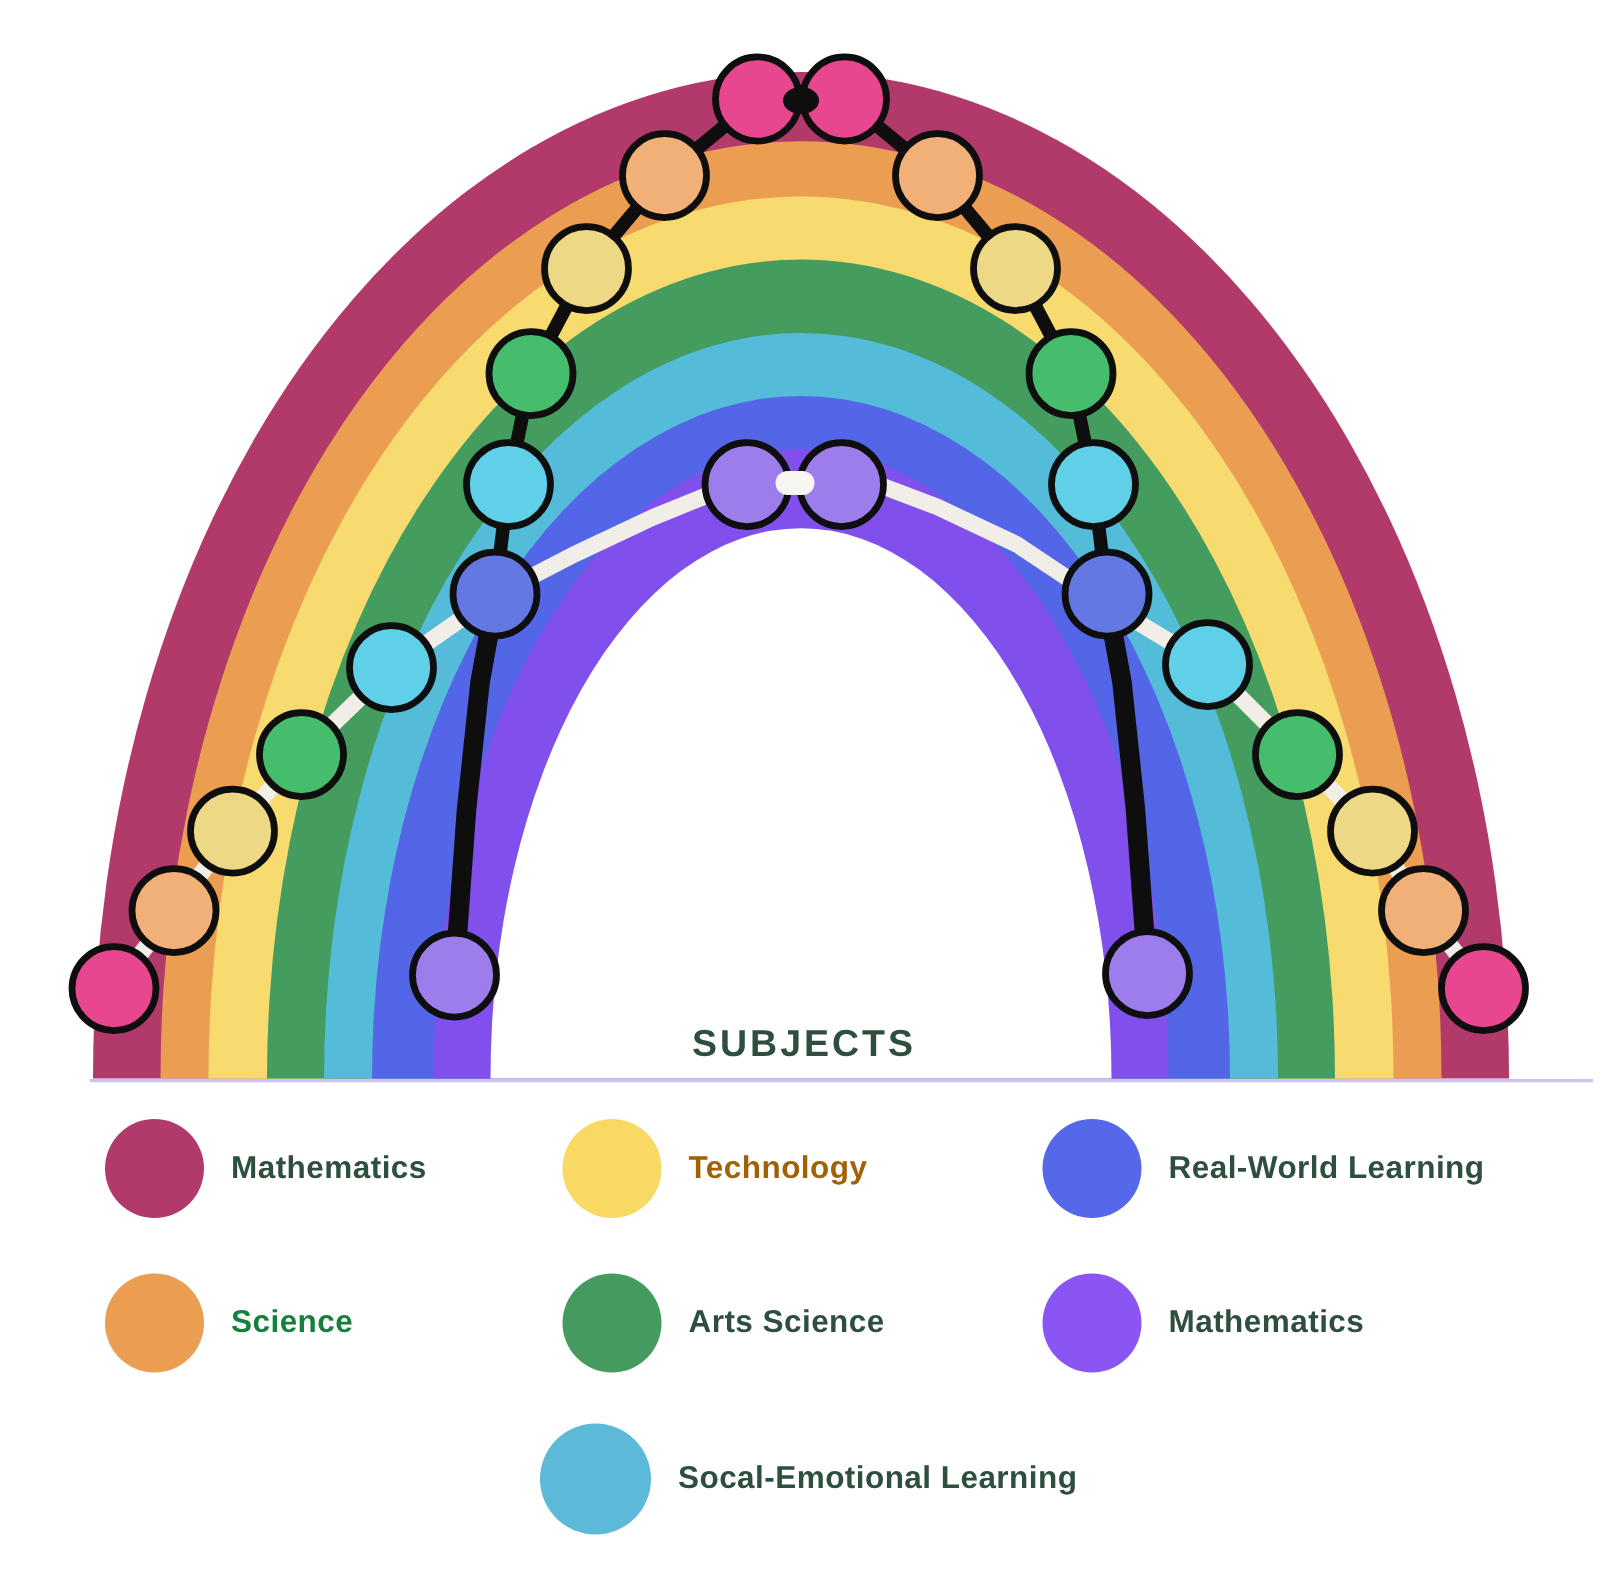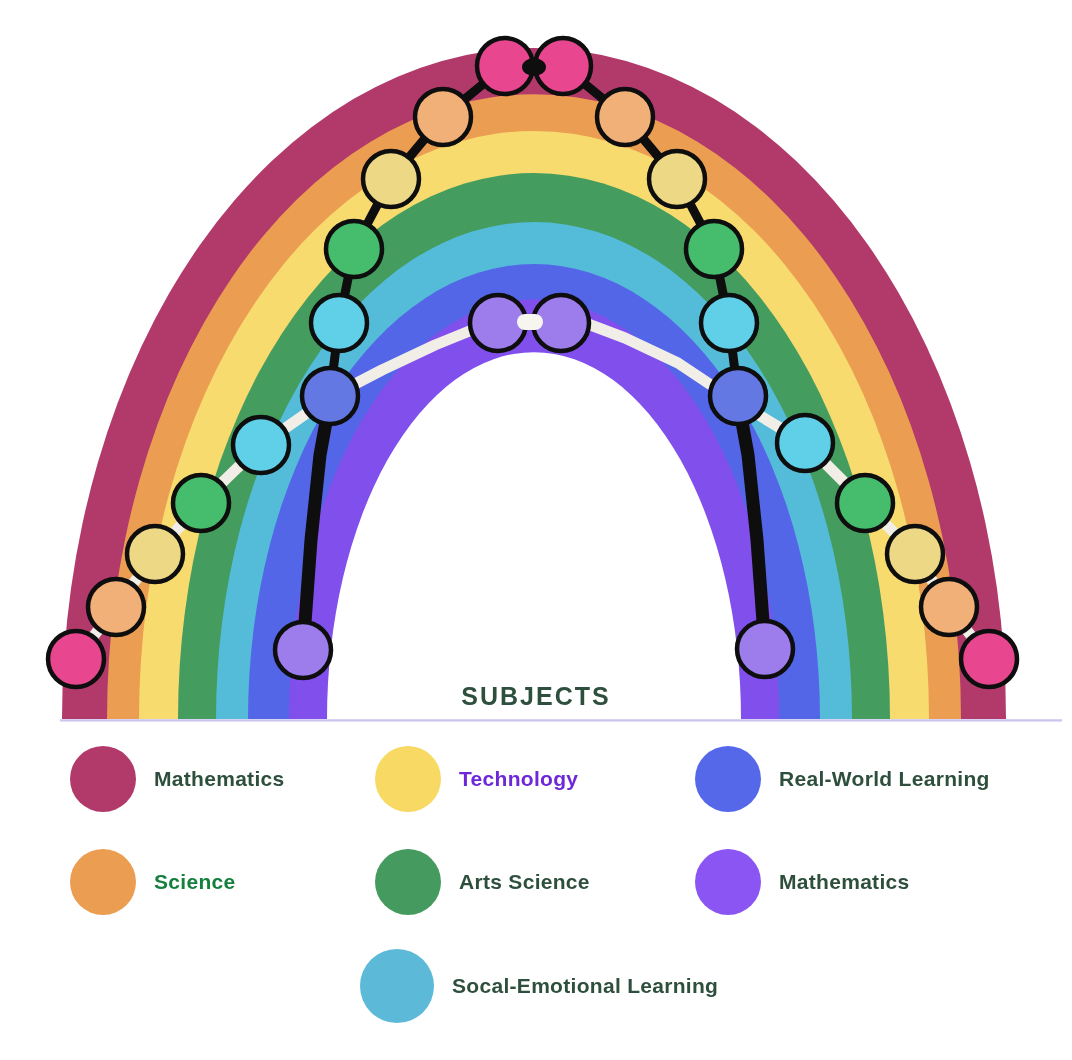--- a/index.html
+++ b/index.html
@@ -76,21 +76,21 @@
 
   <div class="legend">
 
     <div class="legend-item" style="left:70px;top:746px">
       <span class="swatch" style="background: rgb(177, 58, 106);"></span>
       <span class="legend-label" style="color: rgb(46, 79, 61);">Mathematics</span>
     </div>
 
     <div class="legend-item" style="left:375px;top:746px">
       <span class="swatch" style="background: rgb(248, 217, 100);"></span>
-      <span class="legend-label" style="color: #6d28d9; text-align: right;">Technology</span>
+      <span class="legend-label" style="color: #a16207; text-align: right;">Technology</span>
     </div>
 
     <div class="legend-item" style="left:695px;top:746px">
       <span class="swatch" style="background: rgb(85, 104, 234);"></span>
       <span class="legend-label" style="color: rgb(46, 79, 61);">Real-World Learning</span>
     </div>
 
     <div class="legend-item" style="left:70px;top:849px">
       <span class="swatch" style="background: rgb(235, 157, 82);"></span>
       <span class="legend-label" style="color: #15803d;">Science</span>

